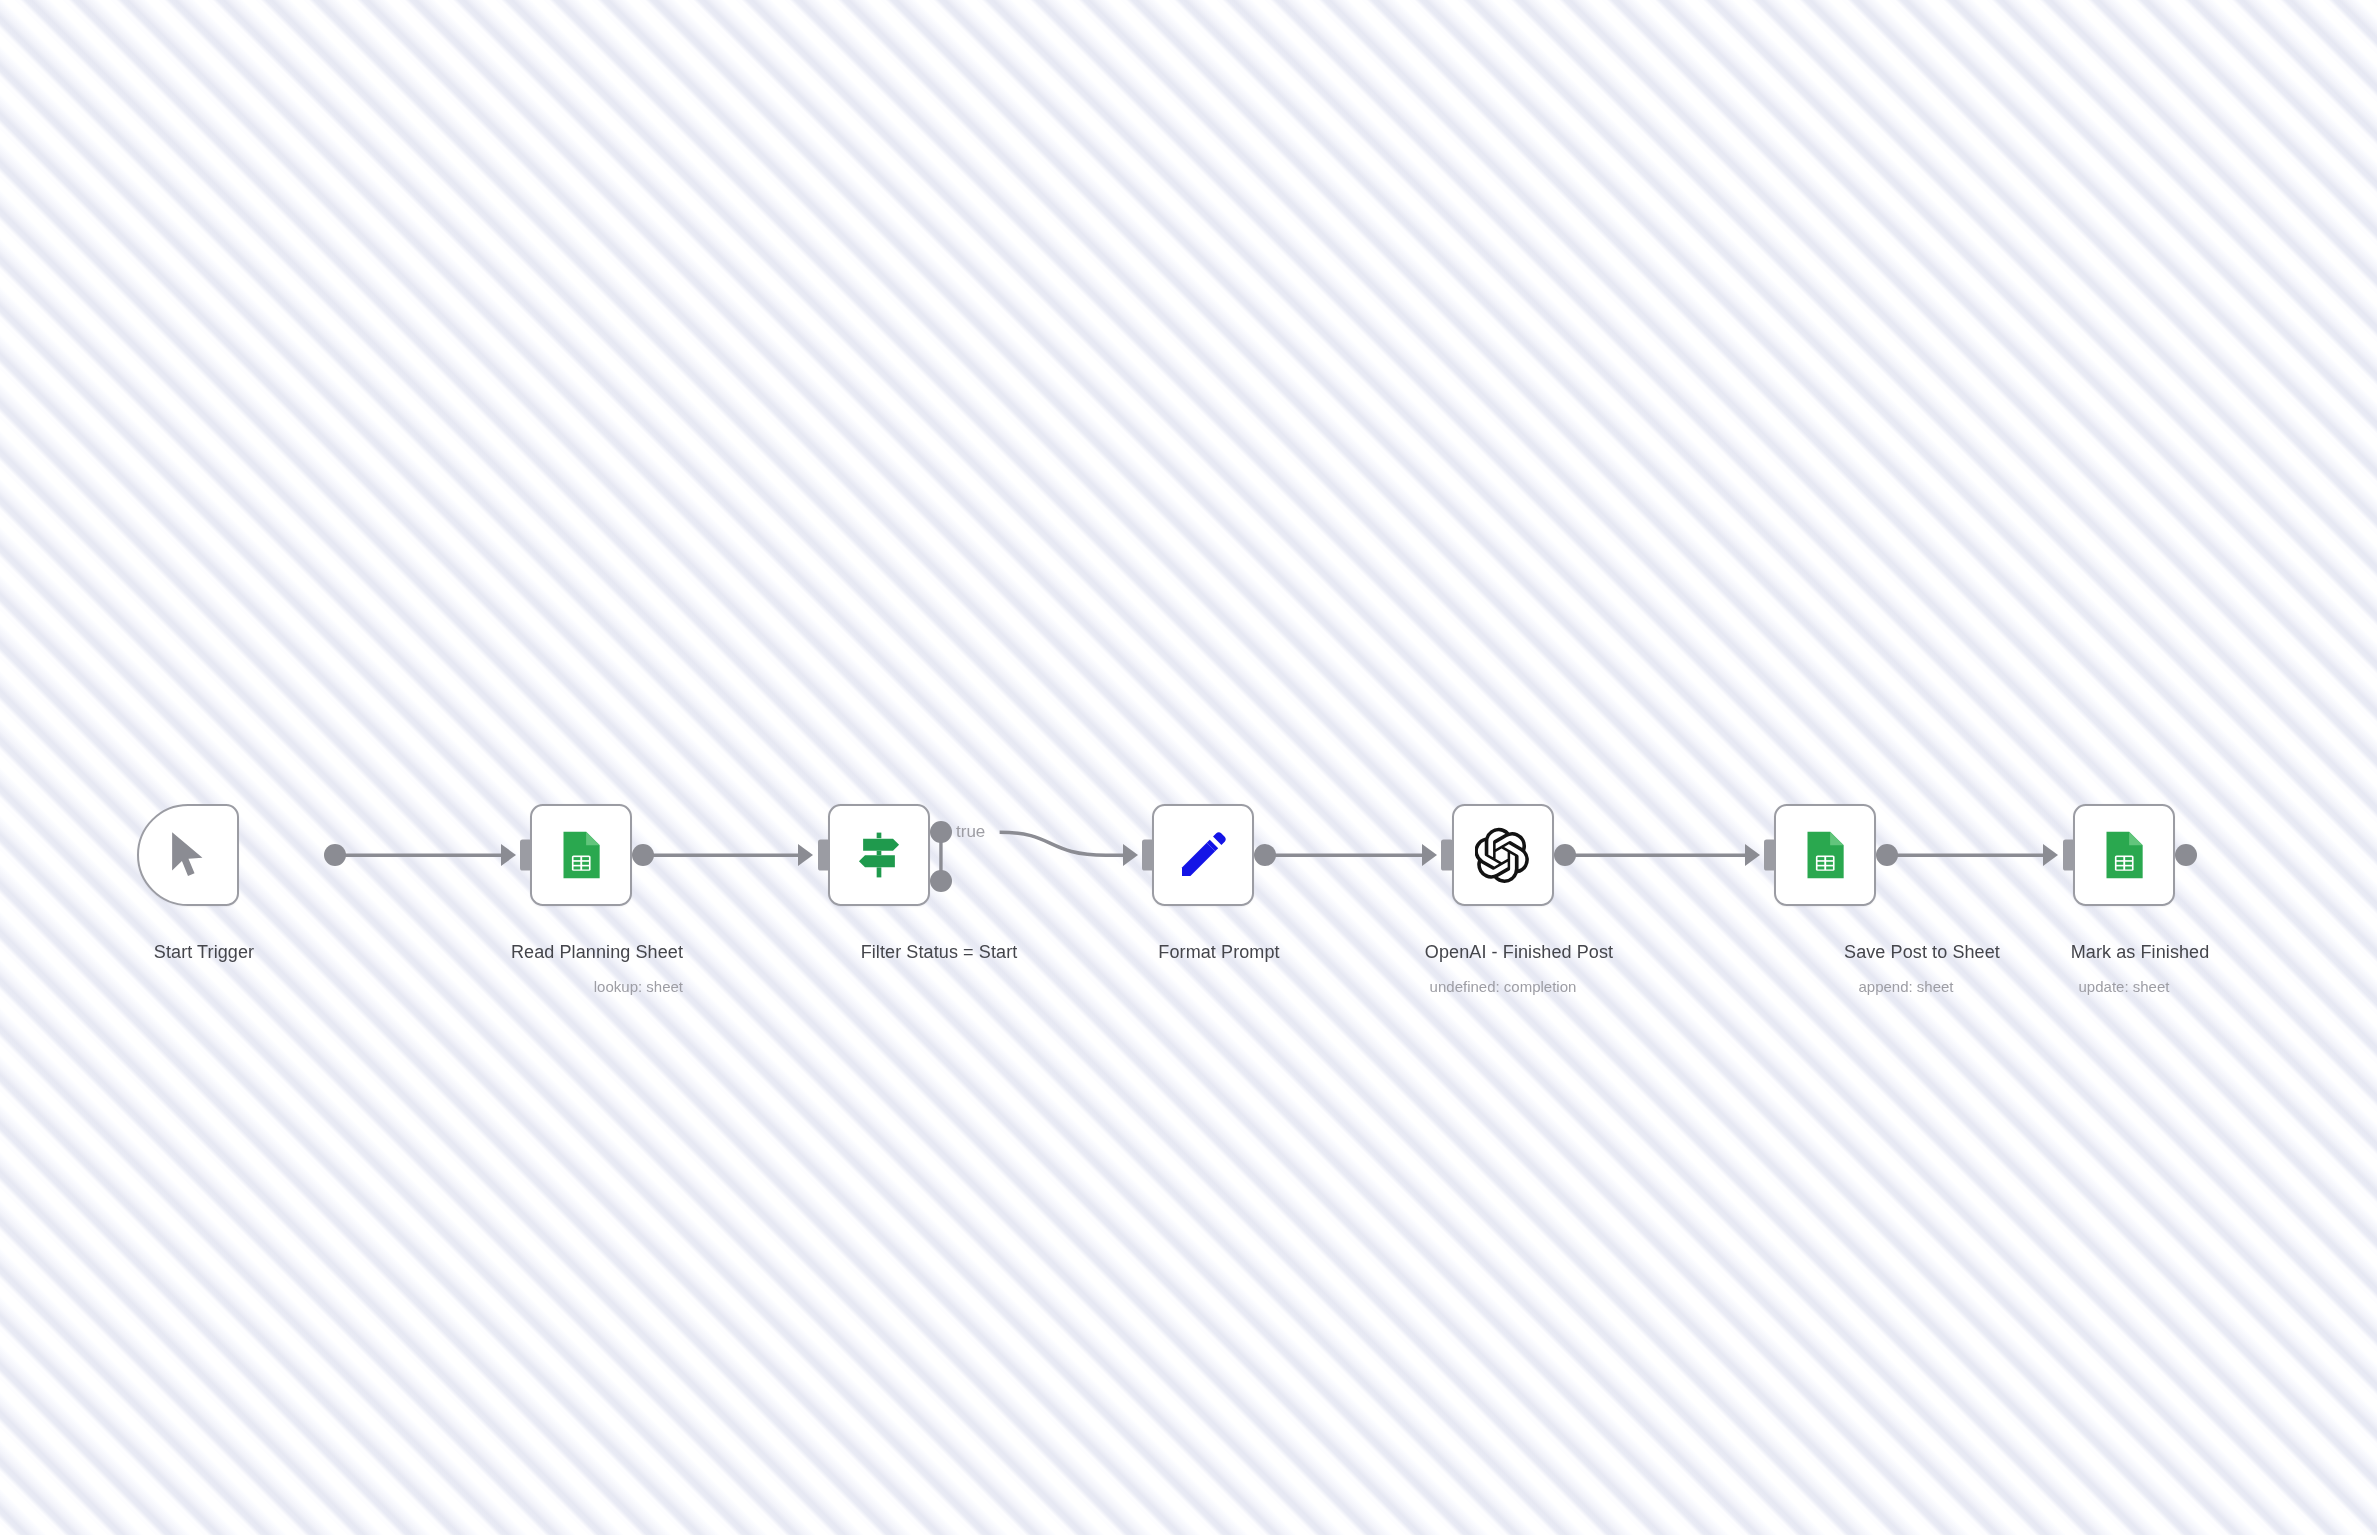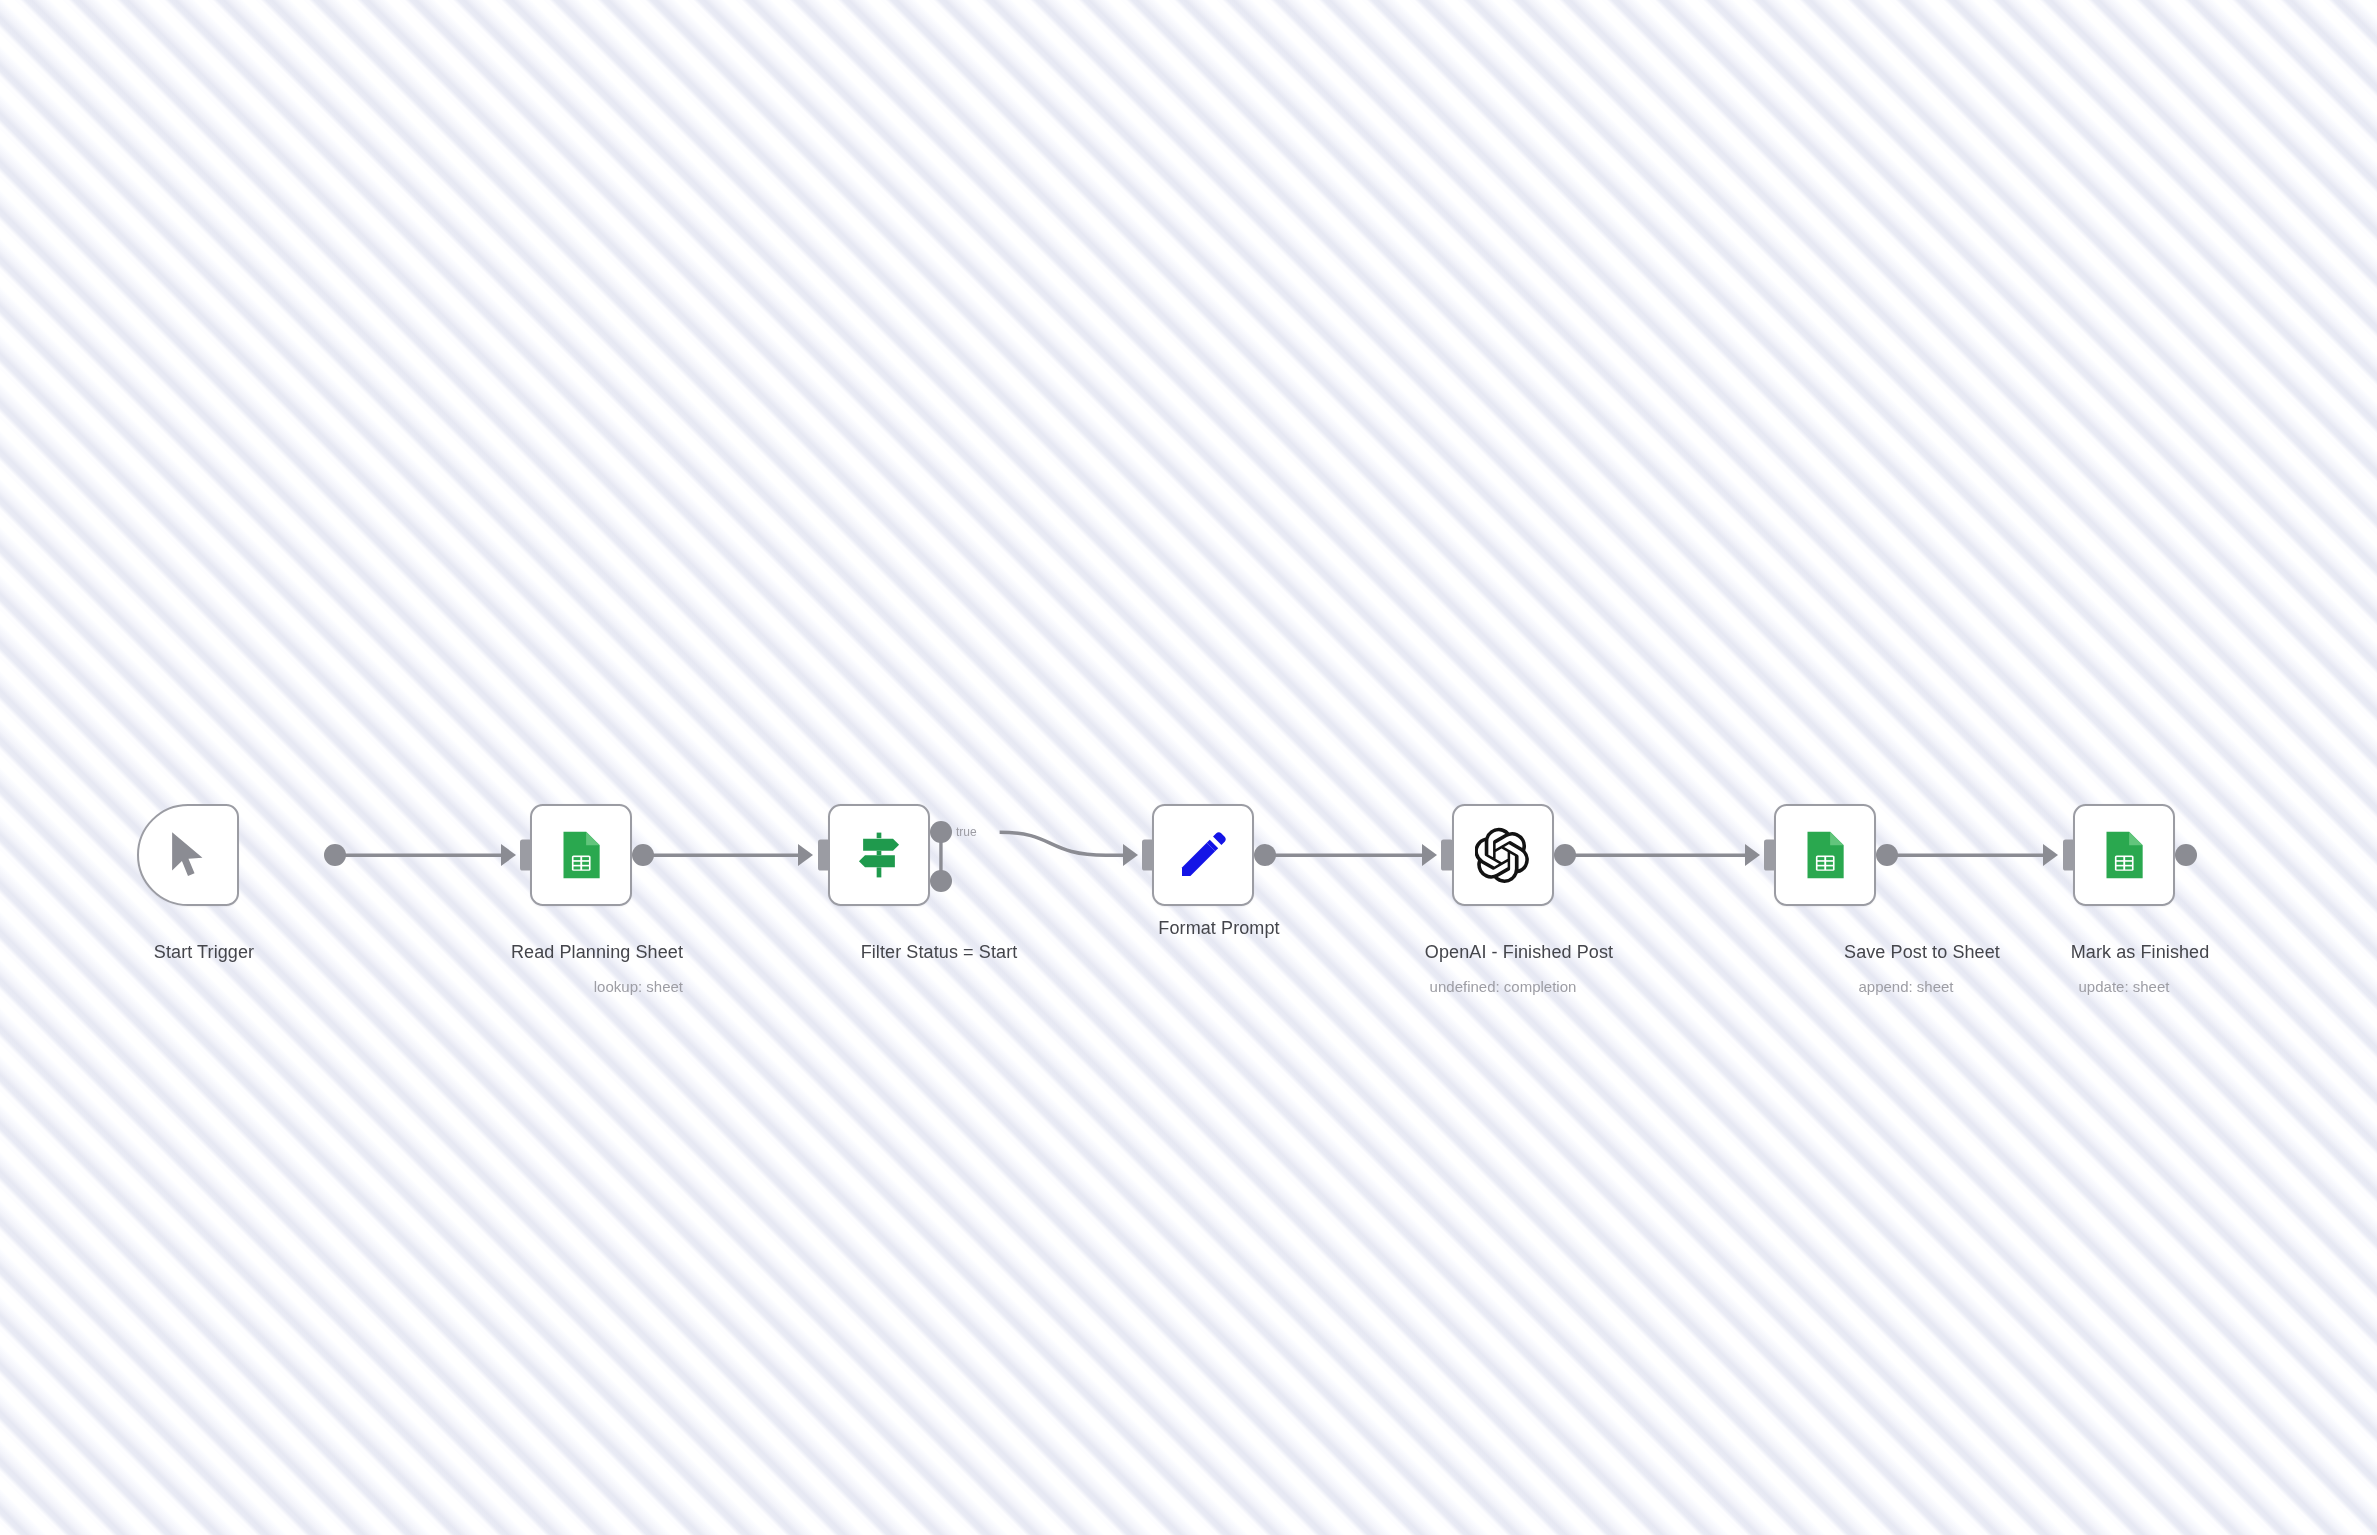--- a/index.html
+++ b/index.html
@@ -112,21 +112,21 @@
     width: 0;
     height: 0;
     border-top: 11px solid transparent;
     border-bottom: 11px solid transparent;
     border-left: 15.3px solid #8b8c93;
     transform: translate(-100%, -50%);
   }
 
   .edge-label {
     position: absolute;
-    font-size: 12px;
+    font-size: 17px;
     color: #9d9da4;
     transform: translateY(-50%);
     white-space: nowrap;
     pointer-events: none;
   }
 
   
   .trigger-bolt {
     position: absolute;
     width: 29px;
@@ -212,21 +212,21 @@
   <div class="node" style="left:1152px; top:804px;">
     <svg class="node-icon" viewBox="0 0 24 24">
       <path d="M3.0 17.4 L3.0 21.0 L6.6 21.0 L17.2 10.4 L13.6 6.8 Z" fill="#1414e6"></path>
       <path d="M19.9 7.7 L21.3 6.3 C21.9 5.7 21.9 4.8 21.3 4.2 L19.8 2.7 C19.2 2.1 18.3 2.1 17.7 2.7 L16.3 4.1 Z" fill="#1414e6"></path>
       <path d="M14.9 5.5 L18.5 9.1 L17.2 10.4 L13.6 6.8 Z" fill="#1414e6"></path>
     </svg>
   </div>
   <div class="port-in" style="left:1148px; top:855px;"></div>
   <div class="port-arrow" style="left:1138px; top:855px;"></div>
   <div class="port-out" style="left:1265px; top:855px;"></div>
-  <div class="node-label" style="left:1203px; top:916px;">
+  <div class="node-label" style="left:1203px; top:940px;">
     <div class="node-title">Format Prompt</div>
   </div>
 
   <div class="node" style="left:1452px; top:804px;">
     <svg class="node-icon" viewBox="0 0 24 24">
       <path fill="#121212" d="M21.55 10.02a5.9 5.9 0 0 0-.5-4.84 5.95 5.95 0 0 0-6.42-2.85A5.92 5.92 0 0 0 10.17.34 5.95 5.95 0 0 0 4.5 4.45a5.9 5.9 0 0 0-3.95 2.87 5.95 5.95 0 0 0 .73 6.98 5.9 5.9 0 0 0 .5 4.85 5.95 5.95 0 0 0 6.42 2.85 5.9 5.9 0 0 0 4.46 1.99 5.95 5.95 0 0 0 5.67-4.12 5.9 5.9 0 0 0 3.95-2.86 5.95 5.95 0 0 0-.73-6.99zm-8.9 12.45a4.42 4.42 0 0 1-2.84-1.02l.14-.08 4.72-2.72a.77.77 0 0 0 .39-.67v-6.65l1.99 1.15a.07.07 0 0 1 .04.06v5.51a4.44 4.44 0 0 1-4.44 4.42zM3.1 18.4a4.41 4.41 0 0 1-.53-2.96l.14.09 4.73 2.72a.77.77 0 0 0 .78 0l5.77-3.33v2.3a.07.07 0 0 1-.03.06l-4.78 2.76a4.44 4.44 0 0 1-6.07-1.63zM1.87 8.1a4.42 4.42 0 0 1 2.3-1.94v5.6a.74.74 0 0 0 .38.66l5.75 3.32-2 1.15a.07.07 0 0 1-.06 0L3.46 14.2a4.44 4.44 0 0 1-1.6-6.06zm16.4 3.81-5.77-3.35 1.99-1.15a.07.07 0 0 1 .07 0l4.78 2.76a4.43 4.43 0 0 1-.67 7.99v-5.6a.78.78 0 0 0-.4-.65zm1.98-2.98-.14-.08-4.72-2.74a.77.77 0 0 0-.78 0L8.84 9.44v-2.3a.07.07 0 0 1 .03-.06l4.78-2.76a4.43 4.43 0 0 1 6.6 4.6zM7.75 13l-1.99-1.15a.07.07 0 0 1-.04-.06V6.29a4.43 4.43 0 0 1 7.27-3.4l-.14.08L8.13 5.7a.77.77 0 0 0-.39.67zm1.08-2.33 2.57-1.48 2.58 1.48v2.97l-2.57 1.48-2.58-1.48z"></path>
     </svg>
   </div>
   <div class="port-in" style="left:1447px; top:855px;"></div>
   <div class="port-arrow" style="left:1437px; top:855px;"></div>

